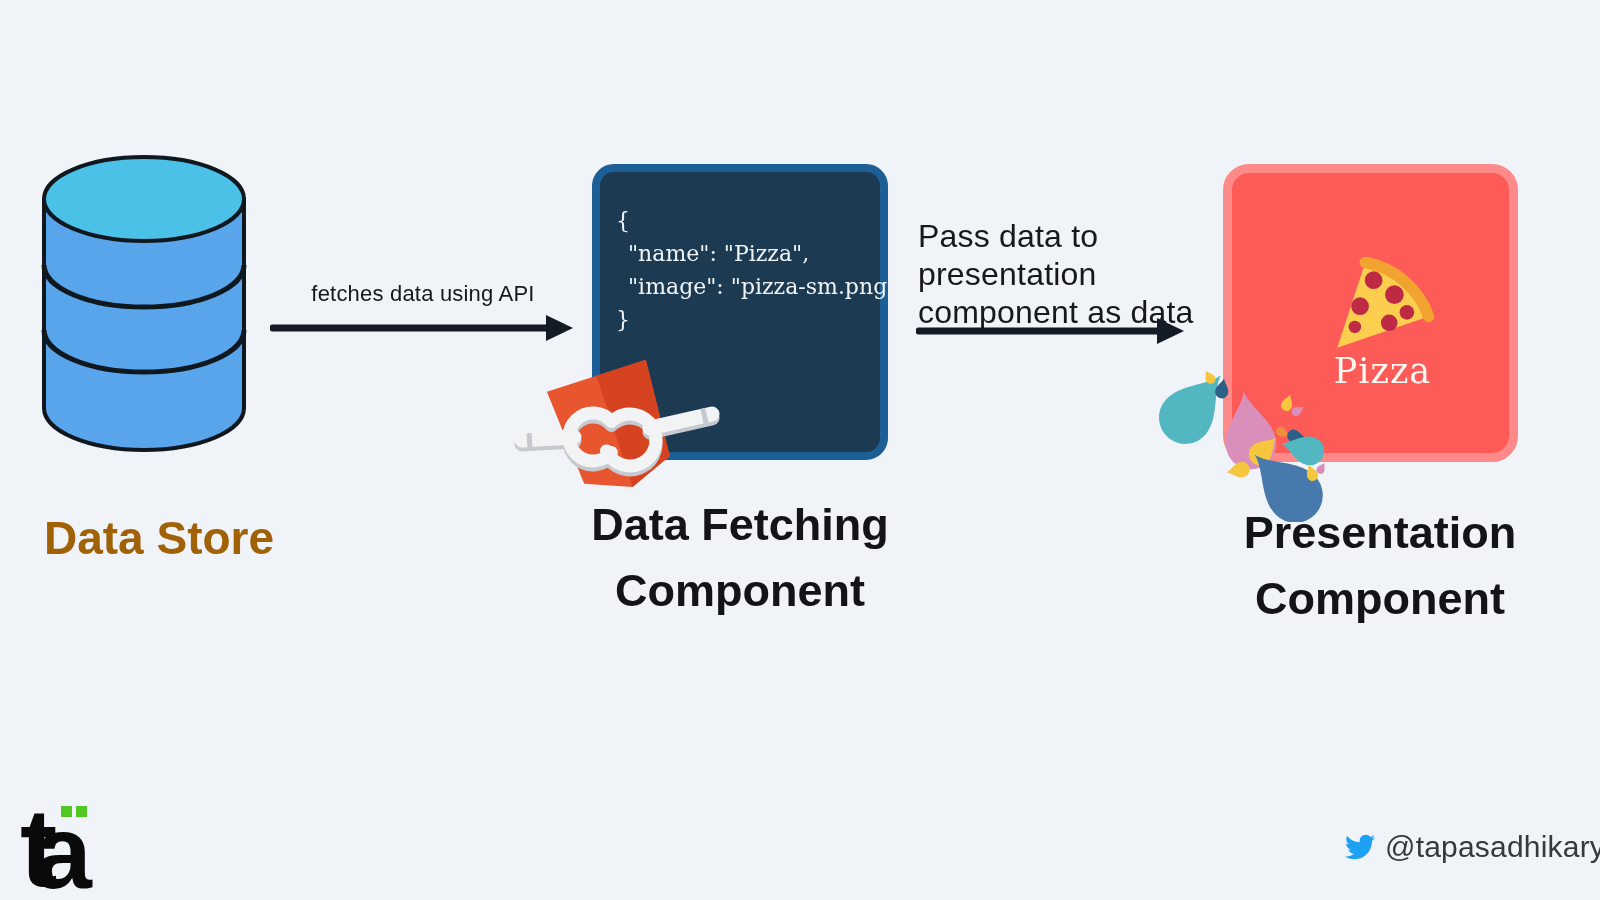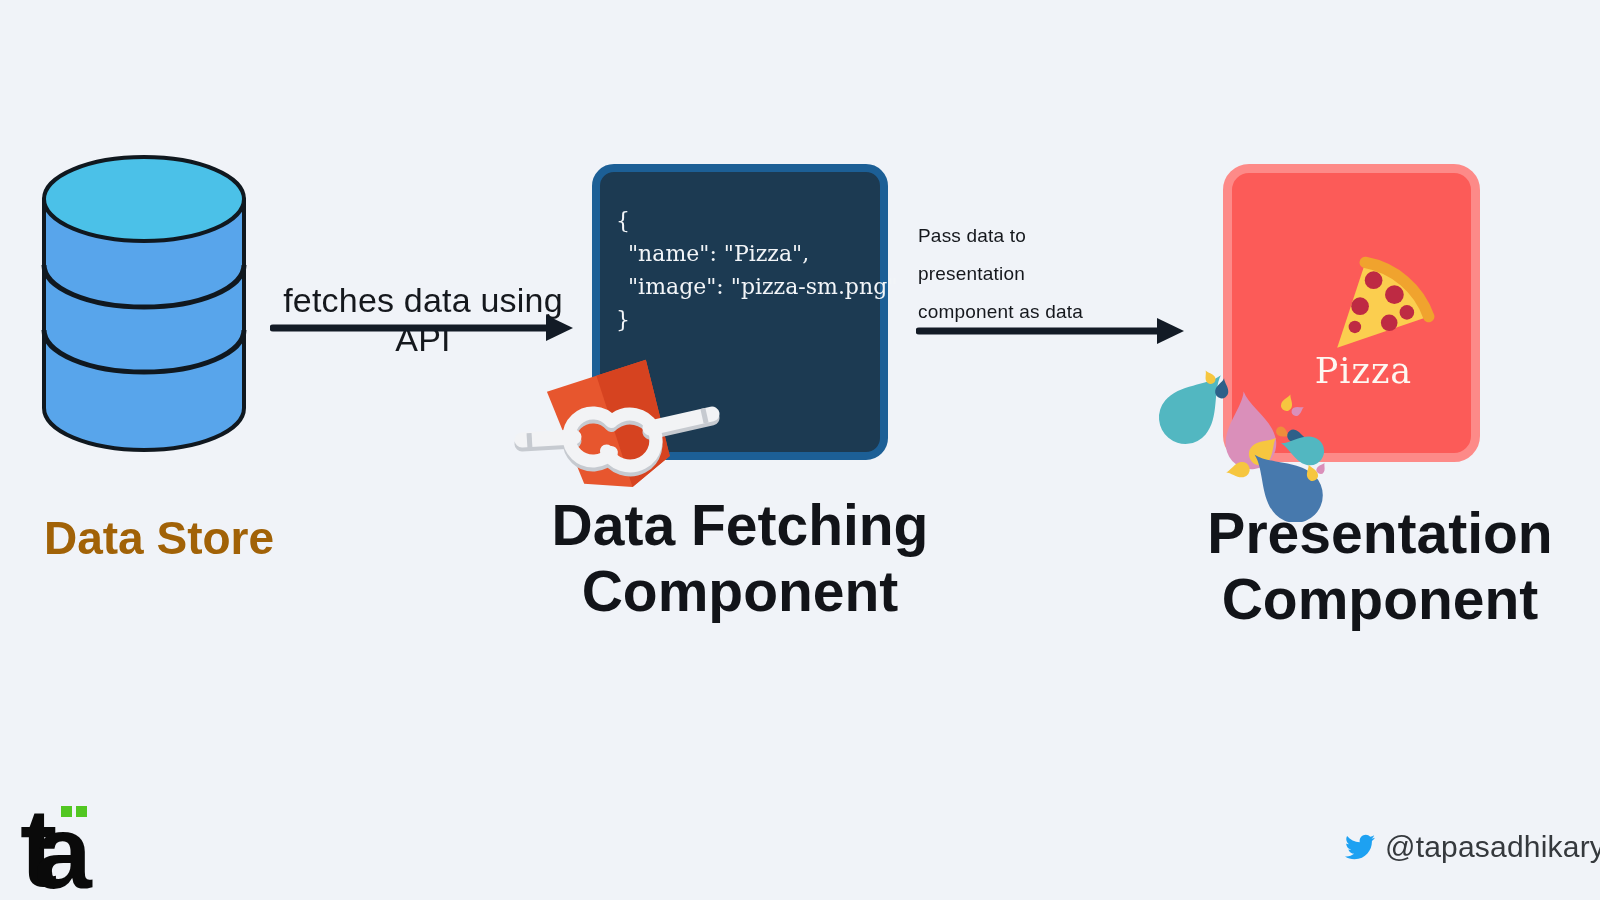--- a/index.html
+++ b/index.html
@@ -4,47 +4,47 @@
 <style>
   html,body{margin:0;padding:0;background:#d8dde4;}
   .canvas{
     position:relative;width:1600px;height:900px;overflow:hidden;
     background:var(--background,#F0F3F8);
     font-family:"Liberation Sans",sans-serif;
   }
   .abs{position:absolute;}
   
   .small-label{
-    font-size:34px;font-weight:500;color:#15181d;letter-spacing:.2px;
+    font-size:22px;font-weight:500;color:#15181d;letter-spacing:.2px;
   }
   .fetch-label{left:272px;top:281px;width:302px;text-align:center;}
-  .pass-label{left:918px;top:217px;line-height:38px;text-align:left;font-size:19px;}
+  .pass-label{left:918px;top:217px;line-height:38px;text-align:left;font-size:32px;}
   .big-title{
-    font-size:57px;font-weight:600;color:#121419;text-align:center;line-height:66px;
+    font-size:45px;font-weight:600;color:#121419;text-align:center;line-height:66px;
   }
   .title-fetching{left:520px;top:492px;width:440px;}
   .title-presentation{left:1160px;top:500px;width:440px;}
   .title-datastore{left:44px;top:513px;font-size:46px;font-weight:600;color:#a16207;line-height:50px;}
   
   .code-box{
     left:592px;top:164px;width:296px;height:296px;box-sizing:border-box;
     background:var(--code-box-bg,#1C3A52);
     border:8px solid var(--code-box-border,#1C5F96);
     border-radius:22px;z-index:1;
     padding:32px 10px 0 16px;
   }
   .code-line{
     font-family:"DejaVu Serif","Liberation Serif",serif;
     font-size:22px;line-height:33px;color:var(--code-text,#F2F5F8);
     white-space:nowrap;
   }
   .code-line.indent{padding-left:12px;}
   
   .card{
-    left:1223px;top:164px;width:257px;height:298px;box-sizing:border-box;
+    left:1223px;top:164px;width:295px;height:298px;box-sizing:border-box;
     background:var(--card-bg,#FC5B58);
     border:9px solid var(--card-border,#FD8A88);
     border-radius:26px;z-index:1;
   }
   .card-pizza{left:100px;top:79px;}
   .card-label{
     left:12px;top:178px;width:100%;text-align:center;
     font-family:"DejaVu Serif","Liberation Serif",serif;
     font-size:35px;color:#FDF8F2;letter-spacing:1px;
   }

